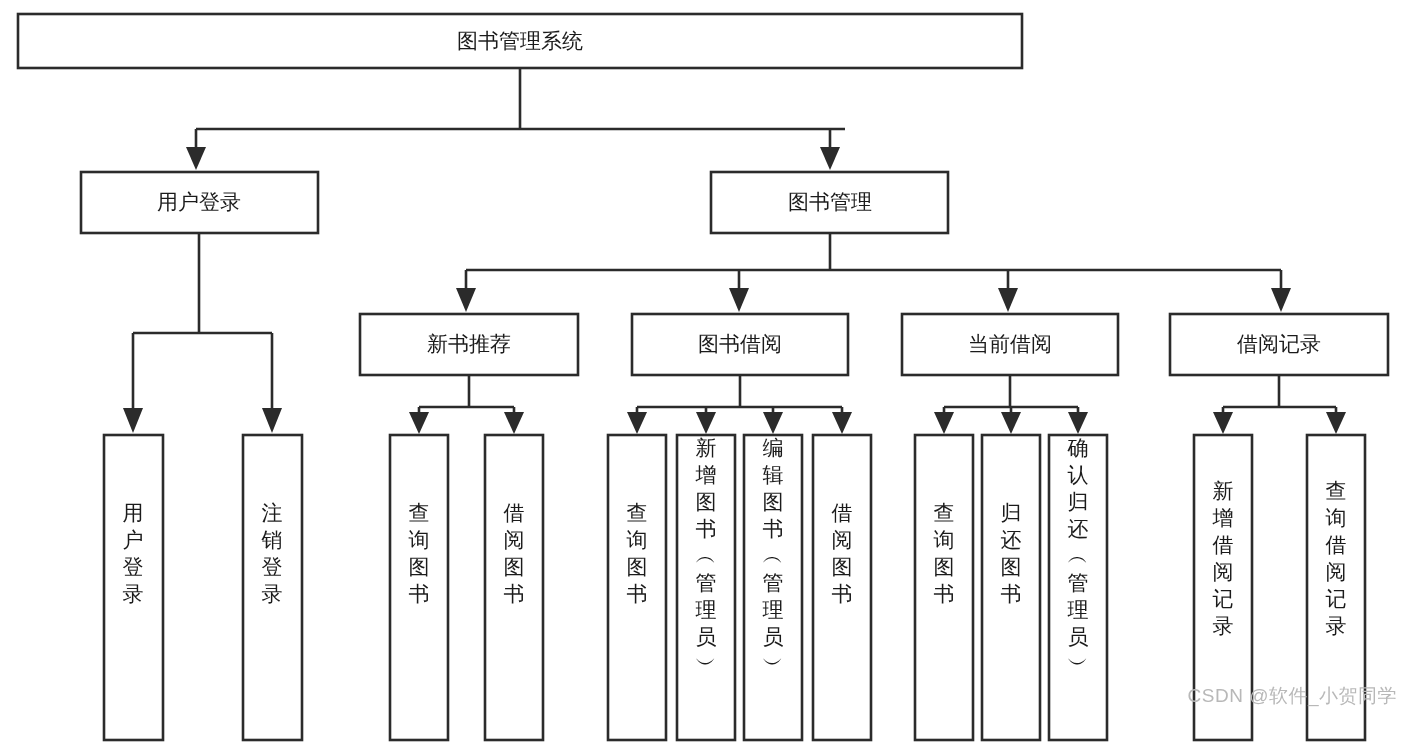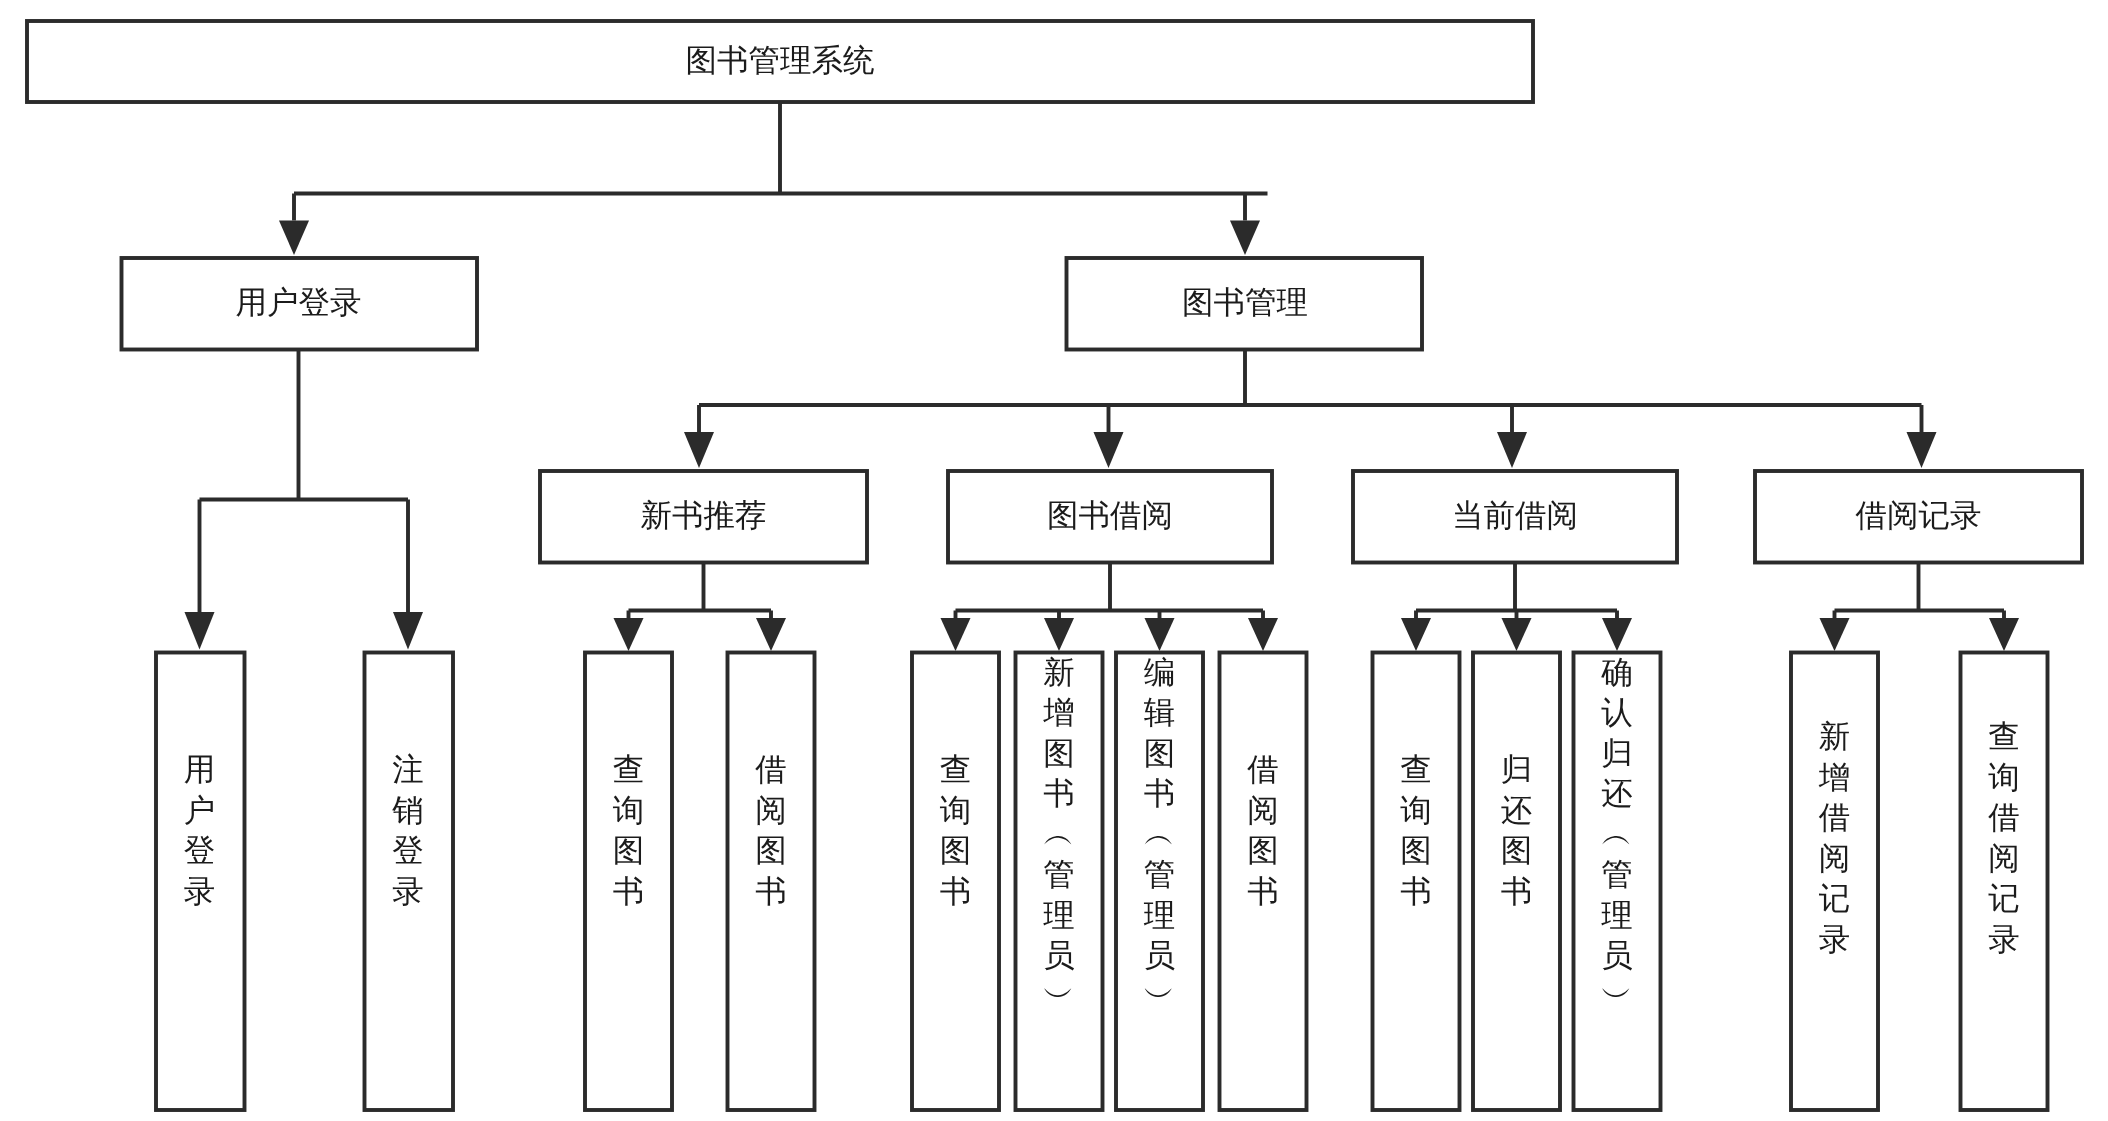--- a/index.html
+++ b/index.html
@@ -229,13 +229,14 @@
       <rect class="node-box" x="1194" y="435" width="58" height="305"></rect>
       <text class="node-label-v" x="1223" y="498"><tspan x="1223" dy="0">新</tspan><tspan x="1223" dy="27">增</tspan><tspan x="1223" dy="27">借</tspan><tspan x="1223" dy="27">阅</tspan><tspan x="1223" dy="27">记</tspan><tspan x="1223" dy="27">录</tspan></text>
     </g>
     <g>
       <rect class="node-box" x="1307" y="435" width="58" height="305"></rect>
       <text class="node-label-v" x="1336" y="498"><tspan x="1336" dy="0">查</tspan><tspan x="1336" dy="27">询</tspan><tspan x="1336" dy="27">借</tspan><tspan x="1336" dy="27">阅</tspan><tspan x="1336" dy="27">记</tspan><tspan x="1336" dy="27">录</tspan></text>
     </g>
 
   </svg>
 
+  <div class="watermark">CSDN @软件_小贺同学</div>
 </div>
 
 </body></html>

